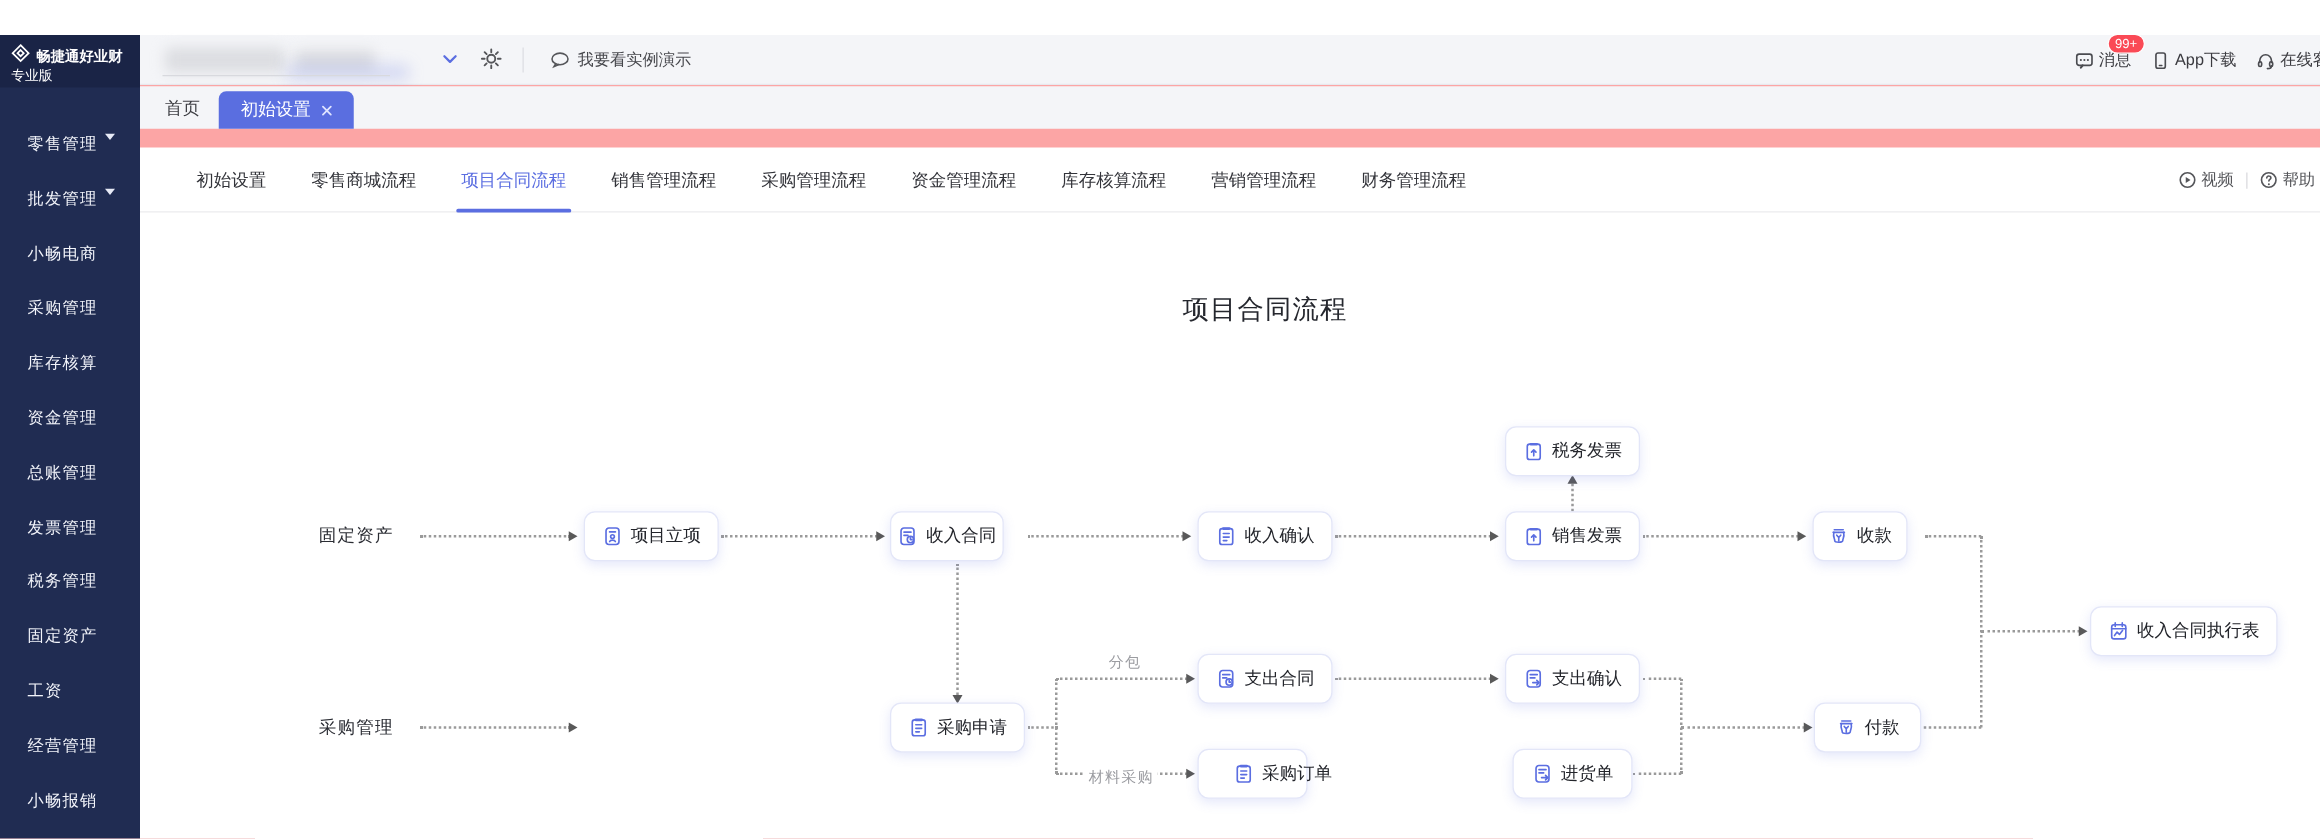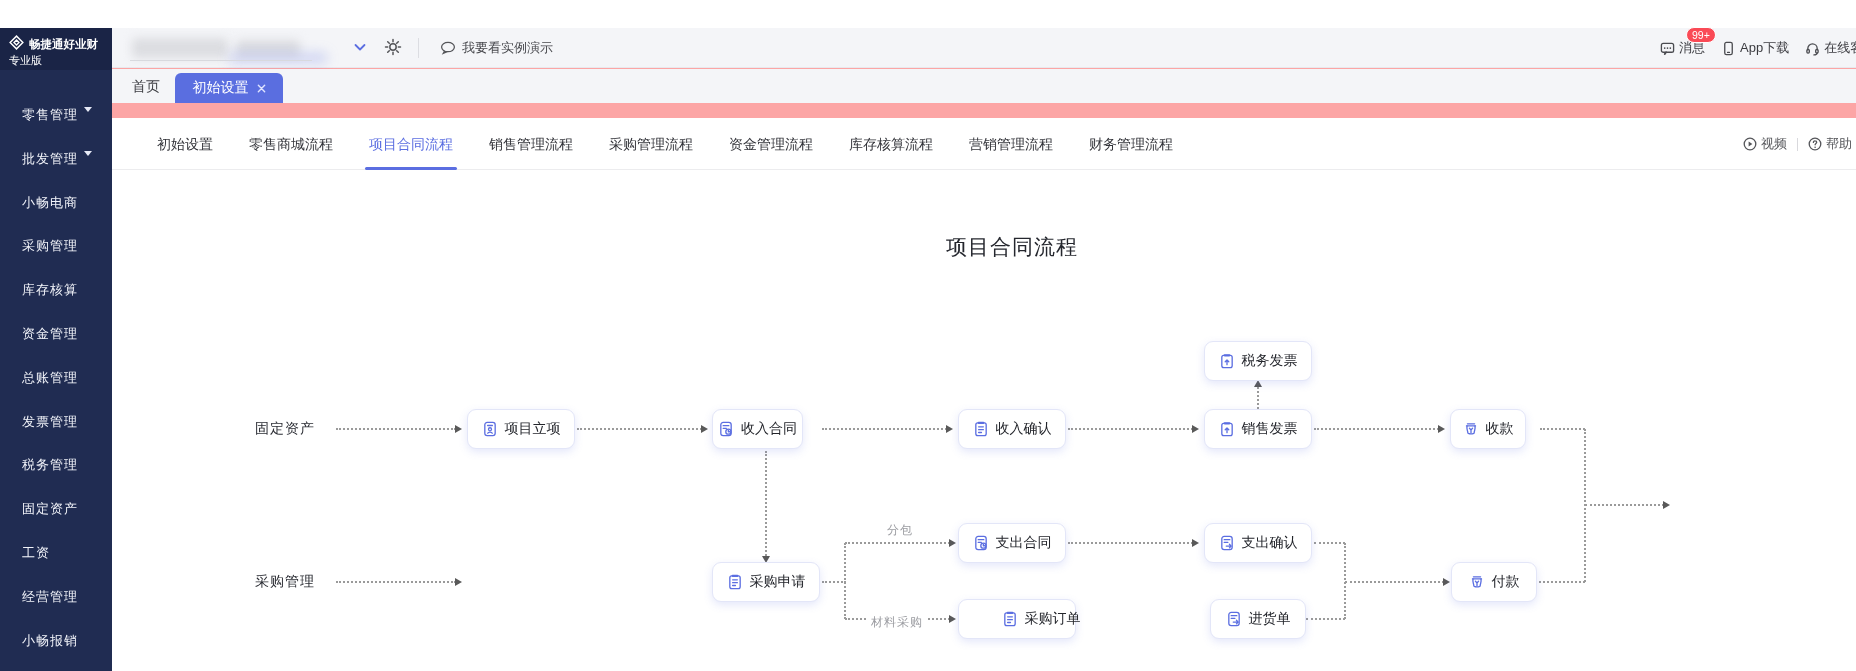--- a/index.html
+++ b/index.html
@@ -339,21 +339,21 @@
         <span>支出合同</span>
       </div>
       <div class="node" style="left: 1204px; top: 523px; width: 108px;">
         <svg viewBox="0 0 16 17">
           <rect x="2.5" y="1.5" width="11" height="14" rx="2.5"></rect>
           <path d="M5 5h6M5 7.8h4"></path>
           <path d="M7.2 11.8h5.2M10.6 9.9l1.9 1.9-1.9 1.9"></path>
         </svg>
         <span>支出确认</span>
       </div>
-      <div class="node" style="left: 958px; top: 599px; width: 118px; padding-left: 48px;">
+      <div class="node" style="left: 958px; top: 599px; width: 88px; padding-left: 48px;">
         <svg viewBox="0 0 16 17">
           <rect x="2.5" y="2" width="11" height="13.5" rx="2"></rect>
           <path d="M5.5 2h5" stroke-width="2.2"></path>
           <path d="M5.5 6.2h5M5.5 9.2h5M5.5 12.2h3"></path>
         </svg>
         <span>采购订单</span>
       </div>
       <div class="node" style="left: 1210px; top: 599px; width: 96px;">
         <svg viewBox="0 0 16 17">
           <rect x="2.5" y="1.5" width="11" height="14" rx="2.5"></rect>
@@ -363,14 +363,22 @@
         <span>进货单</span>
       </div>
       <div class="node" style="left: 1451px; top: 562px; width: 86px;">
         <svg viewBox="0 0 16 17">
           <path d="M4.2 3h7.6M3.2 5.2h9.6"></path>
           <path d="M3.8 5.2c-.8 4.3.8 4.8.8 7.2 0 1.6 6.8 1.6 6.8 0 0-2.4 1.6-2.9.8-7.2"></path>
           <path d="M6.3 7.6 8 9.6l1.7-2M8 9.6v3"></path>
         </svg>
         <span>付款</span>
       </div>
+      <div class="node" style="left: 1672px; top: 485px; width: 150px;">
+        <svg viewBox="0 0 16 17">
+          <rect x="2" y="3" width="12" height="12" rx="2"></rect>
+          <path d="M5 1.4v3M11 1.4v3M2 6.4h12"></path>
+          <path d="M4.4 12.2l2.2-3 2 2 2.6-3.4"></path>
+        </svg>
+        <span>收入合同执行表</span>
+      </div>
     </div>
 </div>
 
 </body></html>

